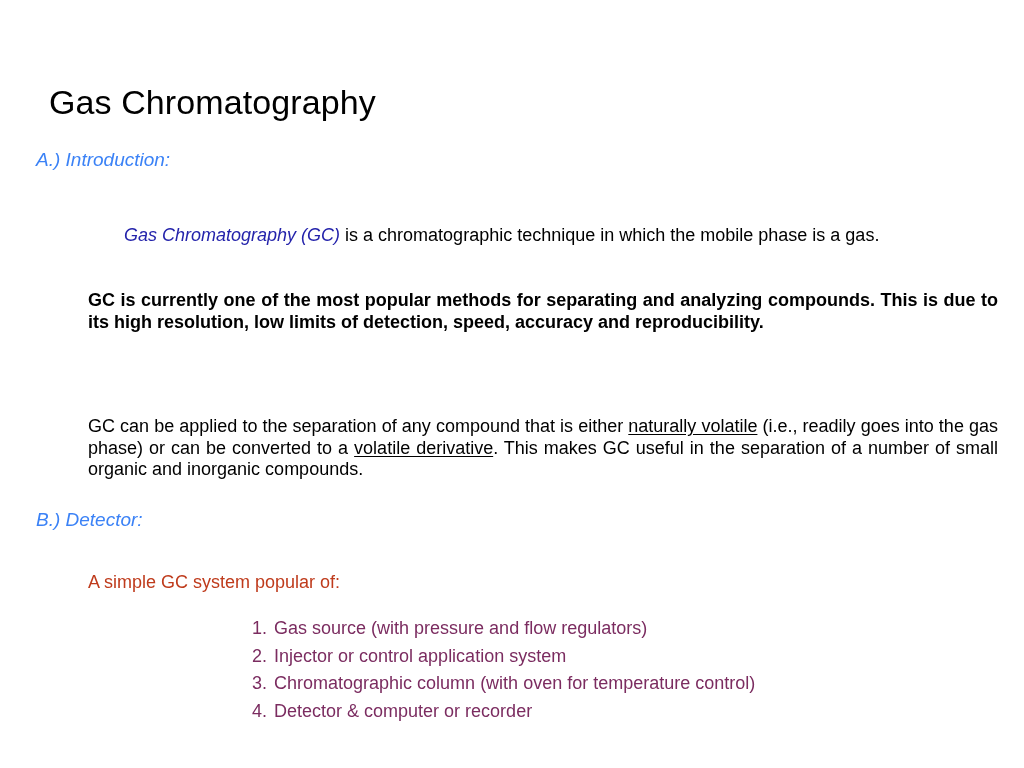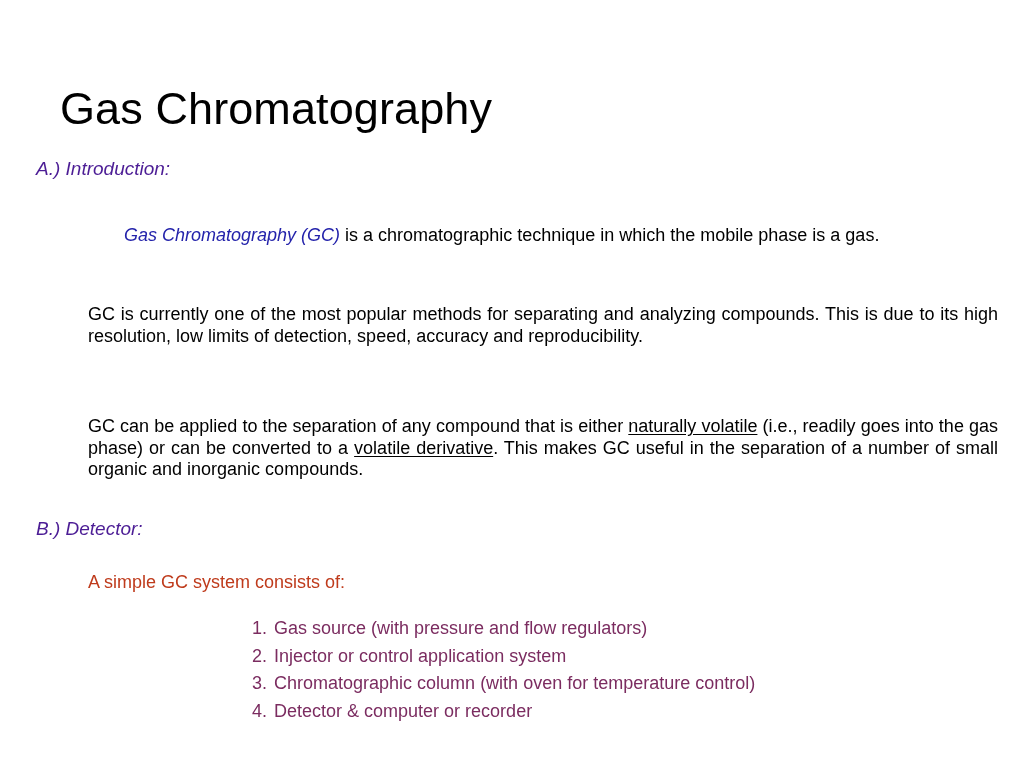--- a/index.html
+++ b/index.html
@@ -20,60 +20,59 @@
 
   .slide {
     position: absolute;
     inset: 0;
     background: #ffffff;
   }
 
   
   .slide-title {
     position: absolute;
-    left: 60px;
+    left: 49px;
     top: 58px;
-    font-size: 45px;
+    font-size: 34px;
     line-height: 42px;
     font-weight: 400;
     color: #000000;
     letter-spacing: 0.1px;
     white-space: nowrap;
   }
 
   
   .section-heading {
     position: absolute;
     left: 36px;
     font-size: 19px;
     line-height: 24px;
     font-style: italic;
     font-weight: 400;
-    color: #4c1d95;
+    color: #3b82f6;
     white-space: nowrap;
-    margin-top: 9px;
   }
   .section-a { top: 148px; }
   .section-b { top: 508px; }
 
   
   .body-block {
     position: absolute;
     left: 88px;
     width: 910px;
     font-size: 18px;
     line-height: 21.5px;
     color: #000000;
   }
   .para-justify {
     text-align: justify;
     text-justify: inter-word;
   }
   .para-1 { top: 207px; margin-left: 36px; }
-  .para-2 { top: 286px; }
+  .para-2 { top: 272px; font-weight: bold; }
   .para-3 { top: 398px; }
 
   .term-blue {
     color: #2423ab;
     font-style: italic;
   }
   .term-underline {
     text-decoration: underline;
     text-underline-offset: 2px;
   }
@@ -114,21 +113,21 @@
   <div class="section-heading section-a">A.) Introduction:</div>
 
   <p class="body-block para-1"><span class="term-blue">Gas Chromatography (GC)</span><span> is a chromatographic technique in which the mobile phase is a gas.</span></p>
 
   <p class="body-block para-2 para-justify">GC is currently one of the most popular methods for separating and analyzing compounds.  This is due to its high resolution, low limits of detection, speed, accuracy and reproducibility.</p>
 
   <p class="body-block para-3 para-justify"><span>GC can be applied to the separation of any compound that is either </span><span class="term-underline">naturally volatile</span><span> (i.e., readily goes into the gas phase) or can be converted to a </span><span class="term-underline">volatile derivative</span><span>.  This makes GC useful in the separation of a number of small organic and inorganic compounds.</span></p>
 
   <div class="section-heading section-b">B.) Detector:</div>
 
-  <div class="equip-lead">A simple GC system consists of:</div>
+  <div class="equip-lead">A simple GC system popular of:</div>
 
   <ul class="equip-list">
     <li><span class="equip-num">1.</span> <span>Gas source (with pressure and flow regulators)</span></li>
     <li><span class="equip-num">2.</span> <span>Injector or control application system</span></li>
     <li><span class="equip-num">3.</span> <span>Chromatographic column (with oven for temperature control)</span></li>
     <li><span class="equip-num">4.</span> <span>Detector &amp; computer or recorder</span></li>
   </ul>
 
 </div>
 

